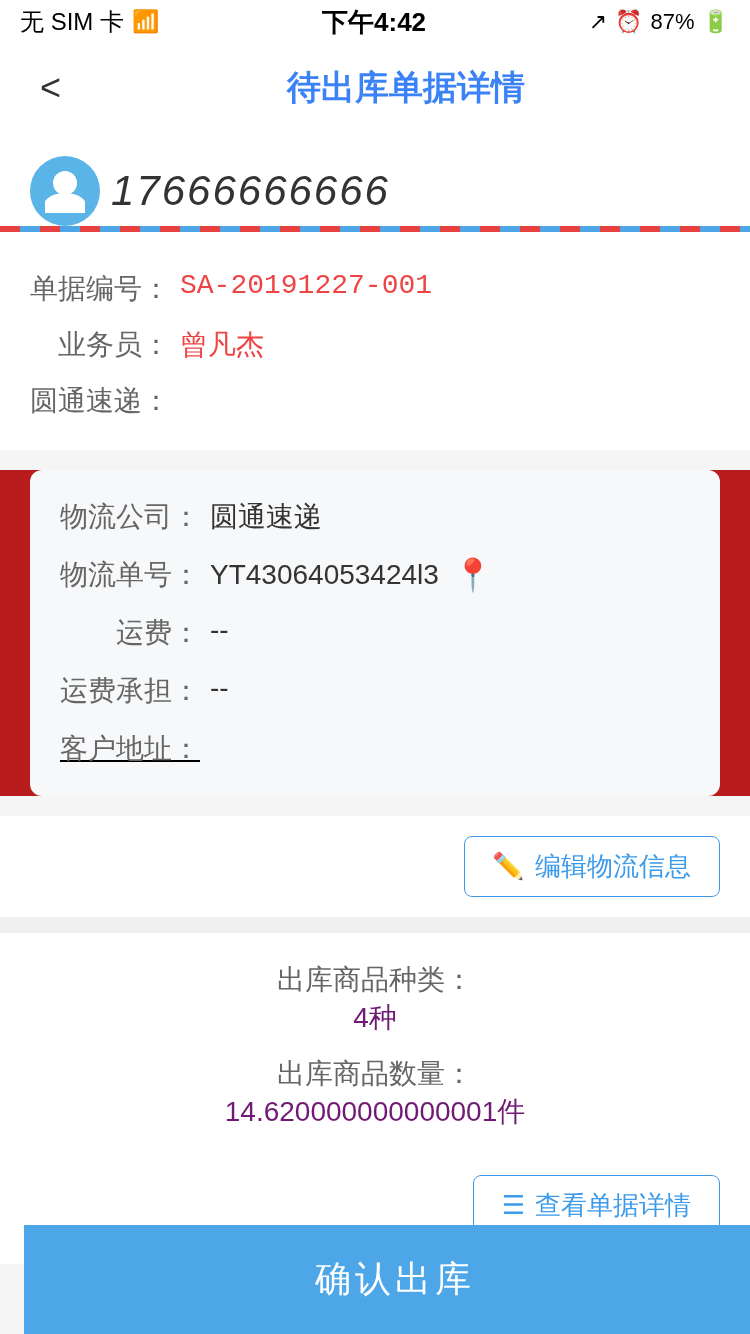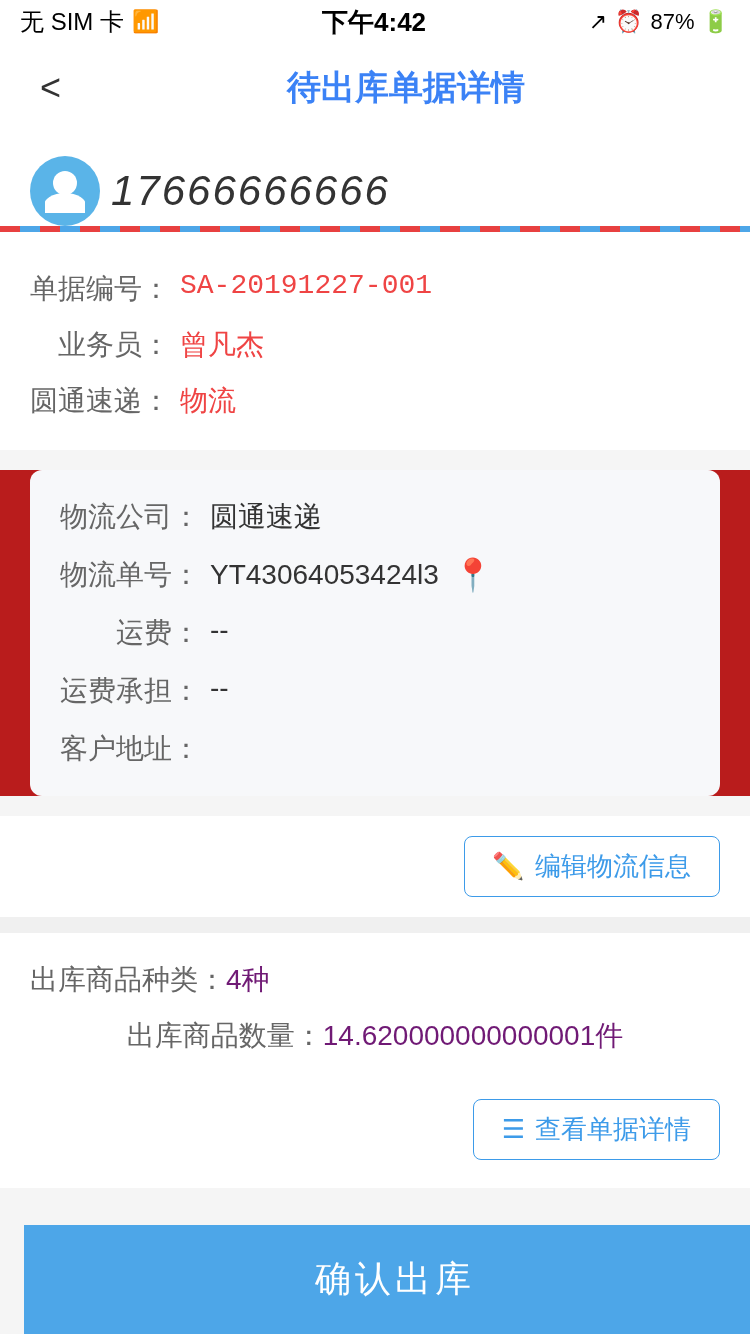--- a/index.html
+++ b/index.html
@@ -139,21 +139,21 @@
       border-radius: 12px;
       margin: 20px 30px;
       padding: 28px 30px;
     }
     .logistics-row {
       display: flex;
       align-items: flex-start;
       margin-bottom: 20px;
       font-size: 28px;
     }
-    .logistics-row:last-child { margin-bottom: 0; }
+    .logistics-row:last-child { margin-bottom: 0; text-decoration: underline; }
     .logistics-label {
       color: #666;
       min-width: 140px;
       text-align: right;
       flex-shrink: 0;
     }
     .logistics-value {
       color: #333;
       flex: 1;
       padding-left: 10px;
@@ -200,20 +200,21 @@
     
     .product-section {
       background: #fff;
       padding: 28px 30px;
     }
     .product-row {
       display: flex;
       align-items: center;
       margin-bottom: 18px;
       font-size: 28px;
+      flex-direction: column;
     }
     .product-row:last-child { margin-bottom: 0; justify-content: center; }
     .product-label {
       color: #666;
       min-width: 160px;
       flex-shrink: 0;
     }
     .product-value {
       color: #701a75;
     }
@@ -310,21 +311,20 @@
     <div class="info-row">
       <span class="info-label">单据编号：</span>
       <span class="info-value">SA-20191227-001</span>
     </div>
     <div class="info-row">
       <span class="info-label">业务员：</span>
       <span class="info-value">曾凡杰</span>
     </div>
     <div class="info-row">
       <span class="info-label">圆通速递：</span>
-      <span class="info-value">物流</span>
     </div>
   </div>
 
   <div style="background:#b91c1c;">
     <div class="logistics-card">
       <div class="logistics-row">
         <span class="logistics-label">物流公司：</span>
         <span class="logistics-value">圆通速递</span>
       </div>
       <div class="logistics-row">

